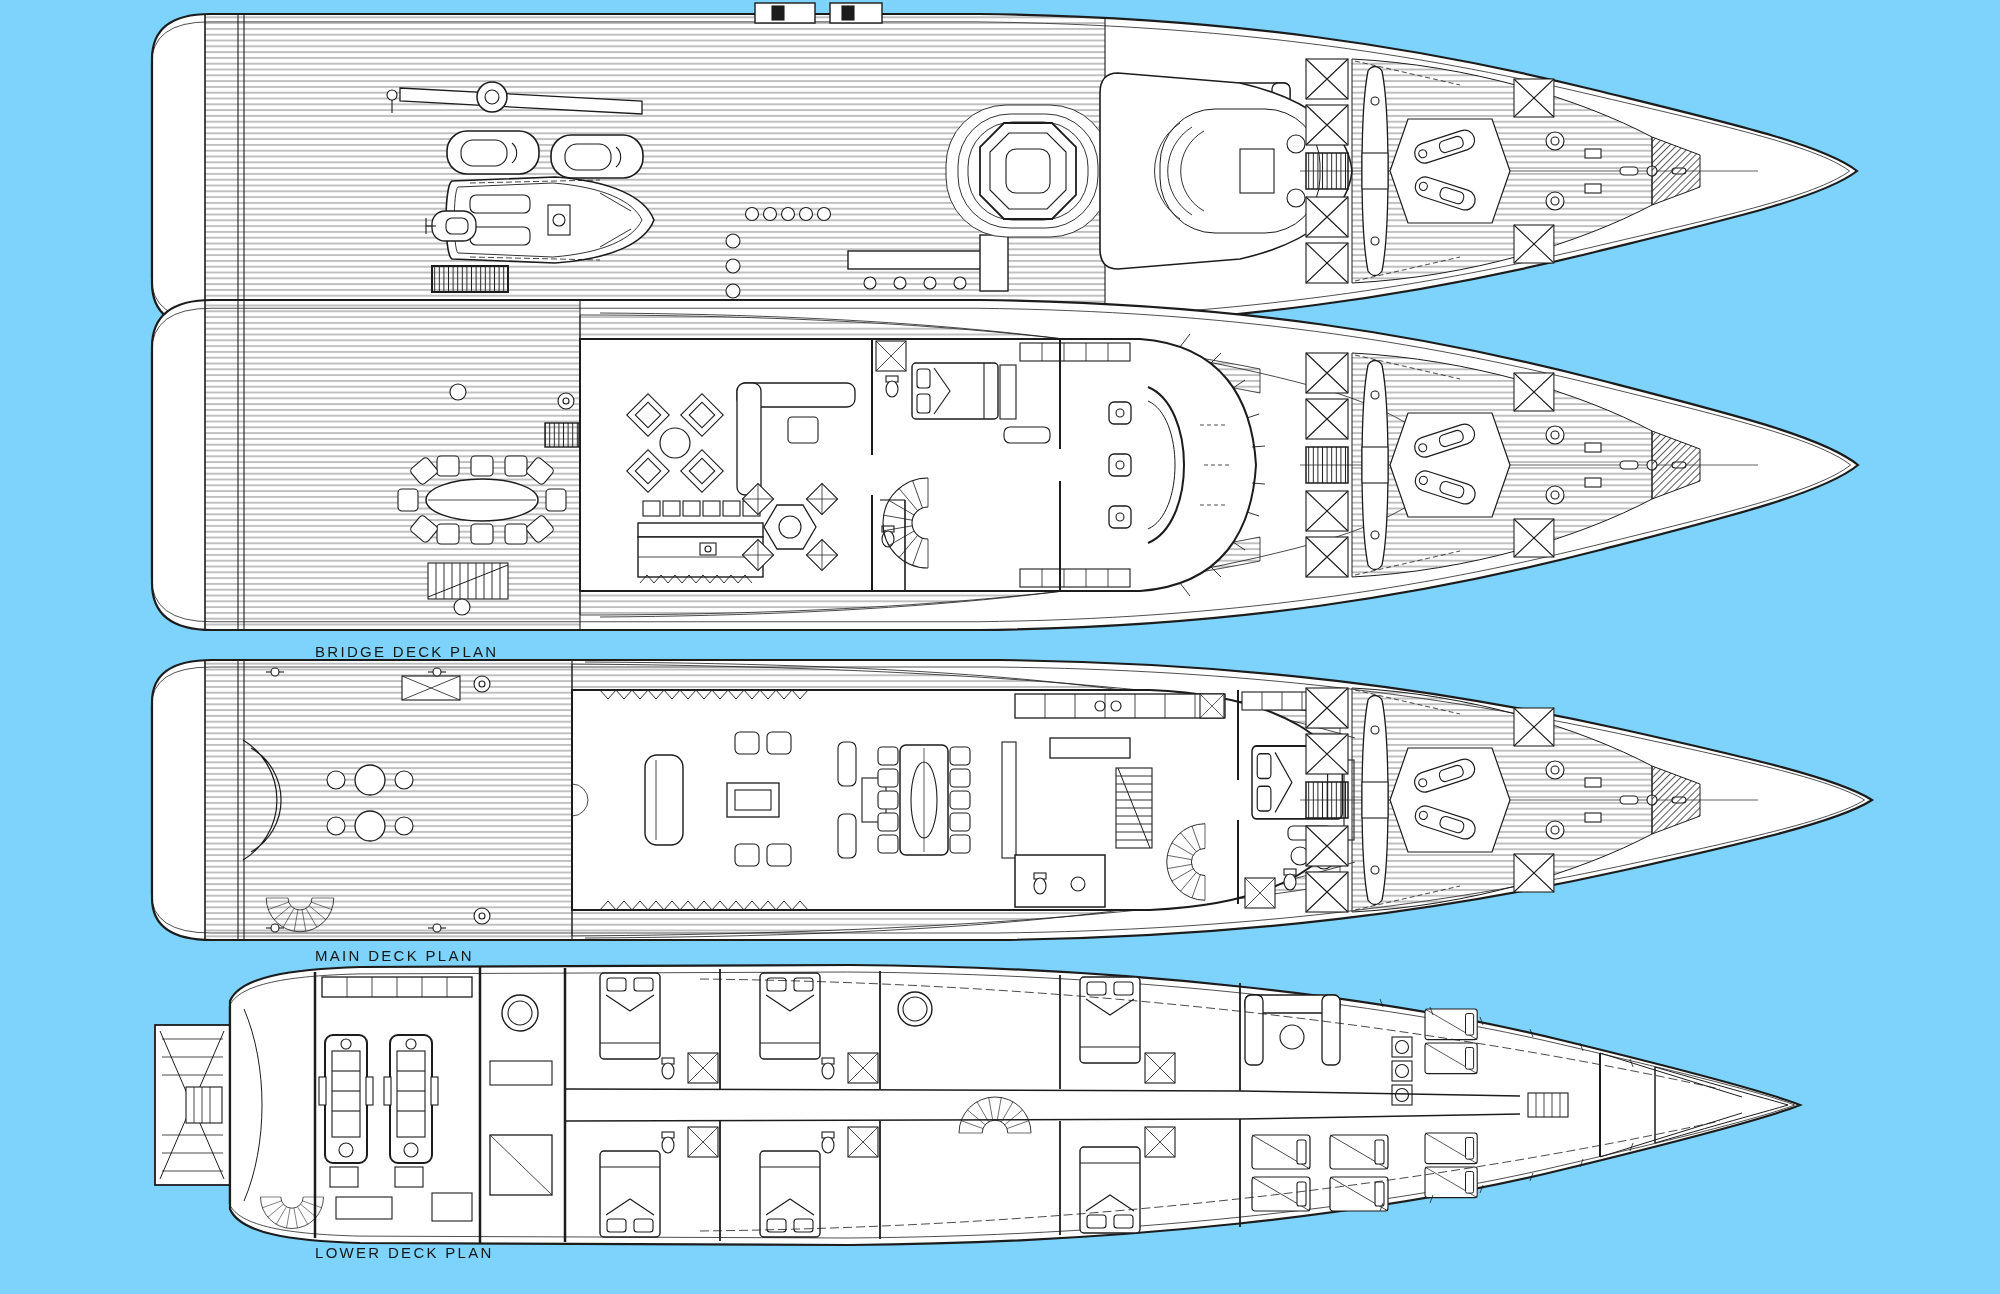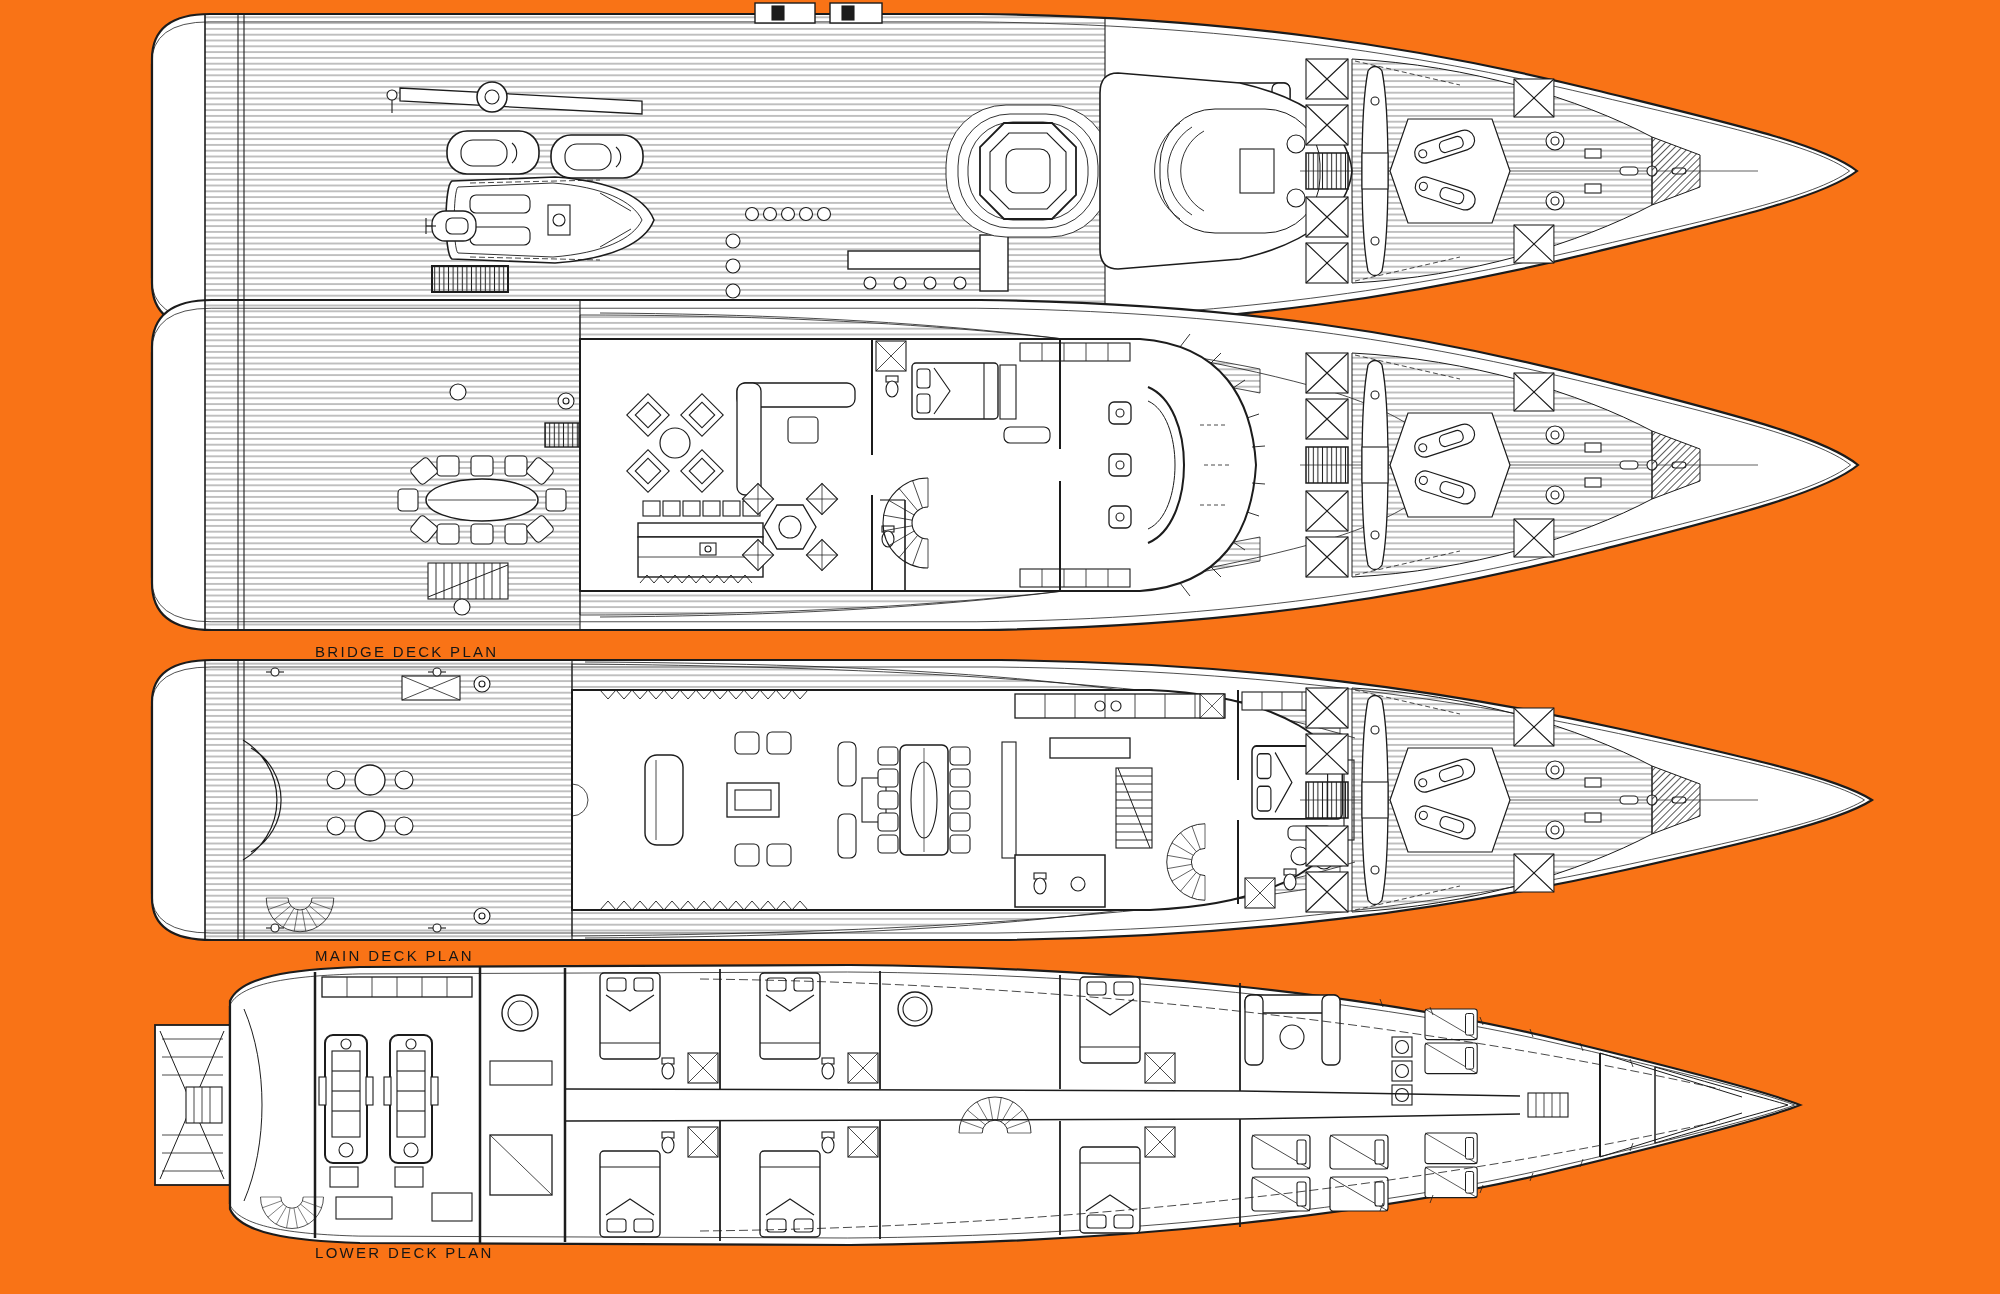--- a/index.html
+++ b/index.html
@@ -1,16 +1,16 @@
 <!DOCTYPE html>
 <html><head>
 <meta charset="utf-8">
 <style>
   html,body{margin:0;padding:0;background:#fff;}
-  .sheet{position:relative;width:2000px;height:1294px;background:#f97316;overflow:hidden;
+  .sheet{position:relative;width:2000px;height:1294px;background:#7dd3fc;overflow:hidden;
          font-family:"Liberation Sans",sans-serif;}
   svg{position:absolute;left:0;top:0;display:block;}
   .lbl{font-family:"Liberation Sans",sans-serif;font-size:15px;letter-spacing:2.3px;fill:#161616;}
   .ink{stroke:#1c1c1c;fill:none;}
 </style>
 </head>
 <body>
 
 <div class="sheet">
 <svg width="2000" height="1294" viewBox="0 0 2000 1294" xmlns="http://www.w3.org/2000/svg">

